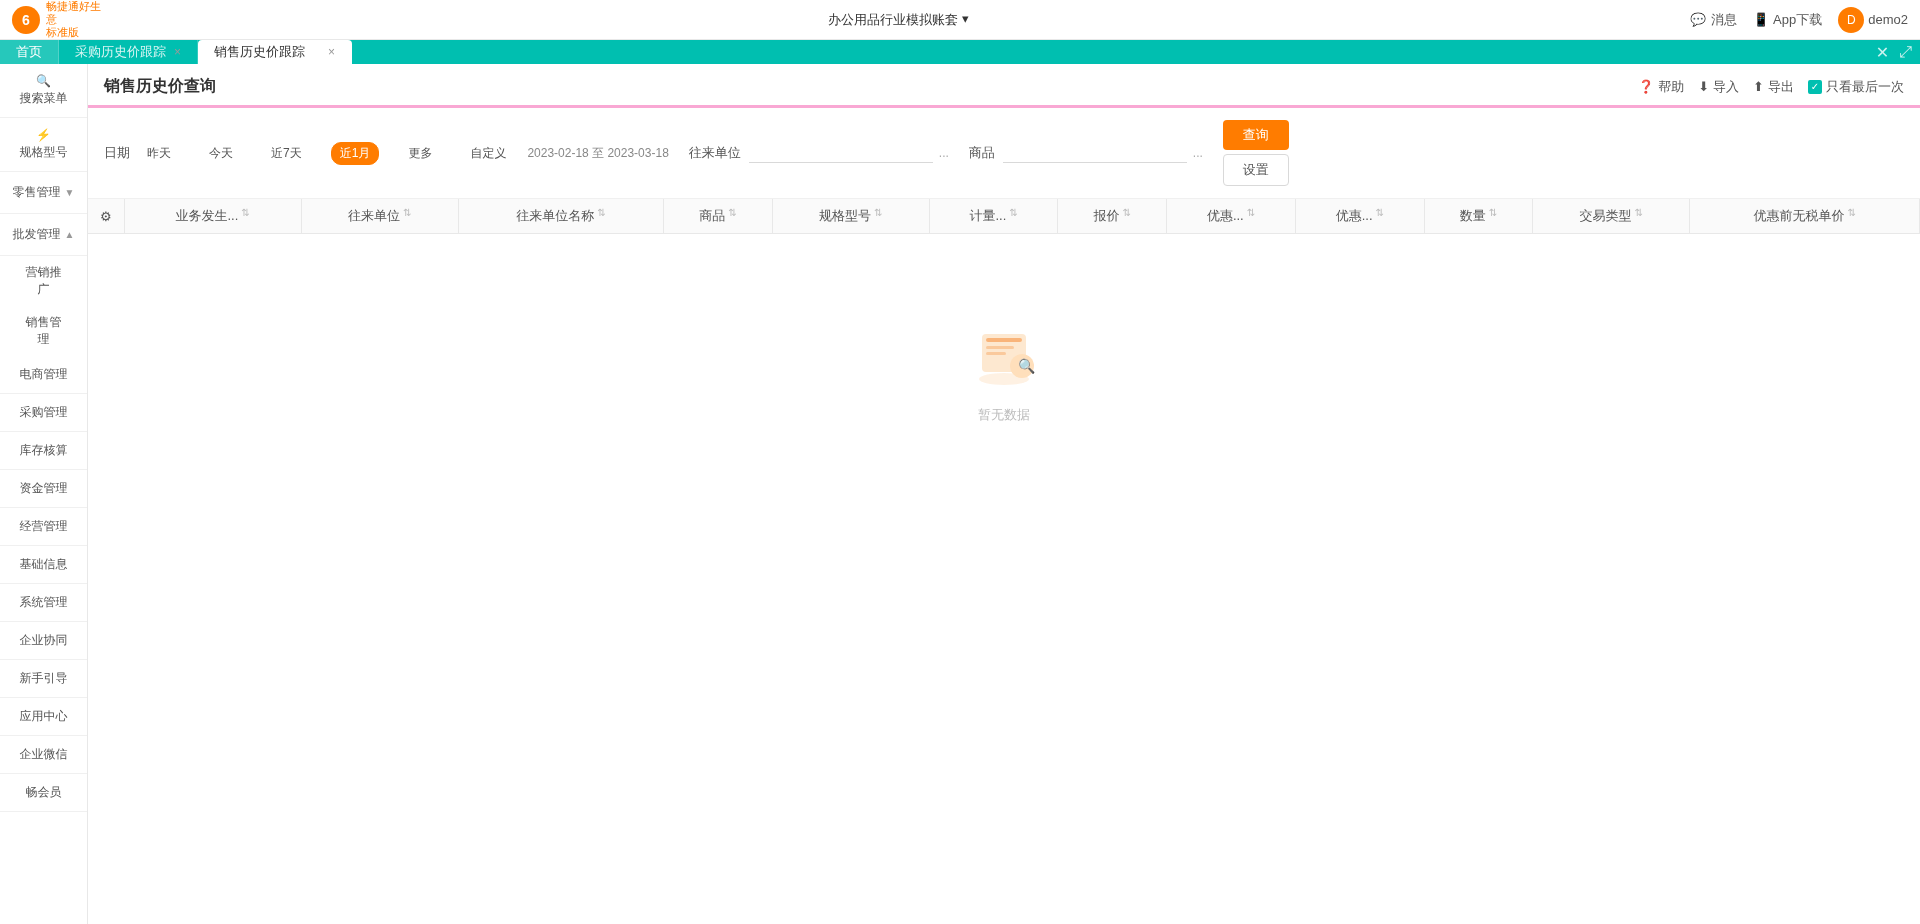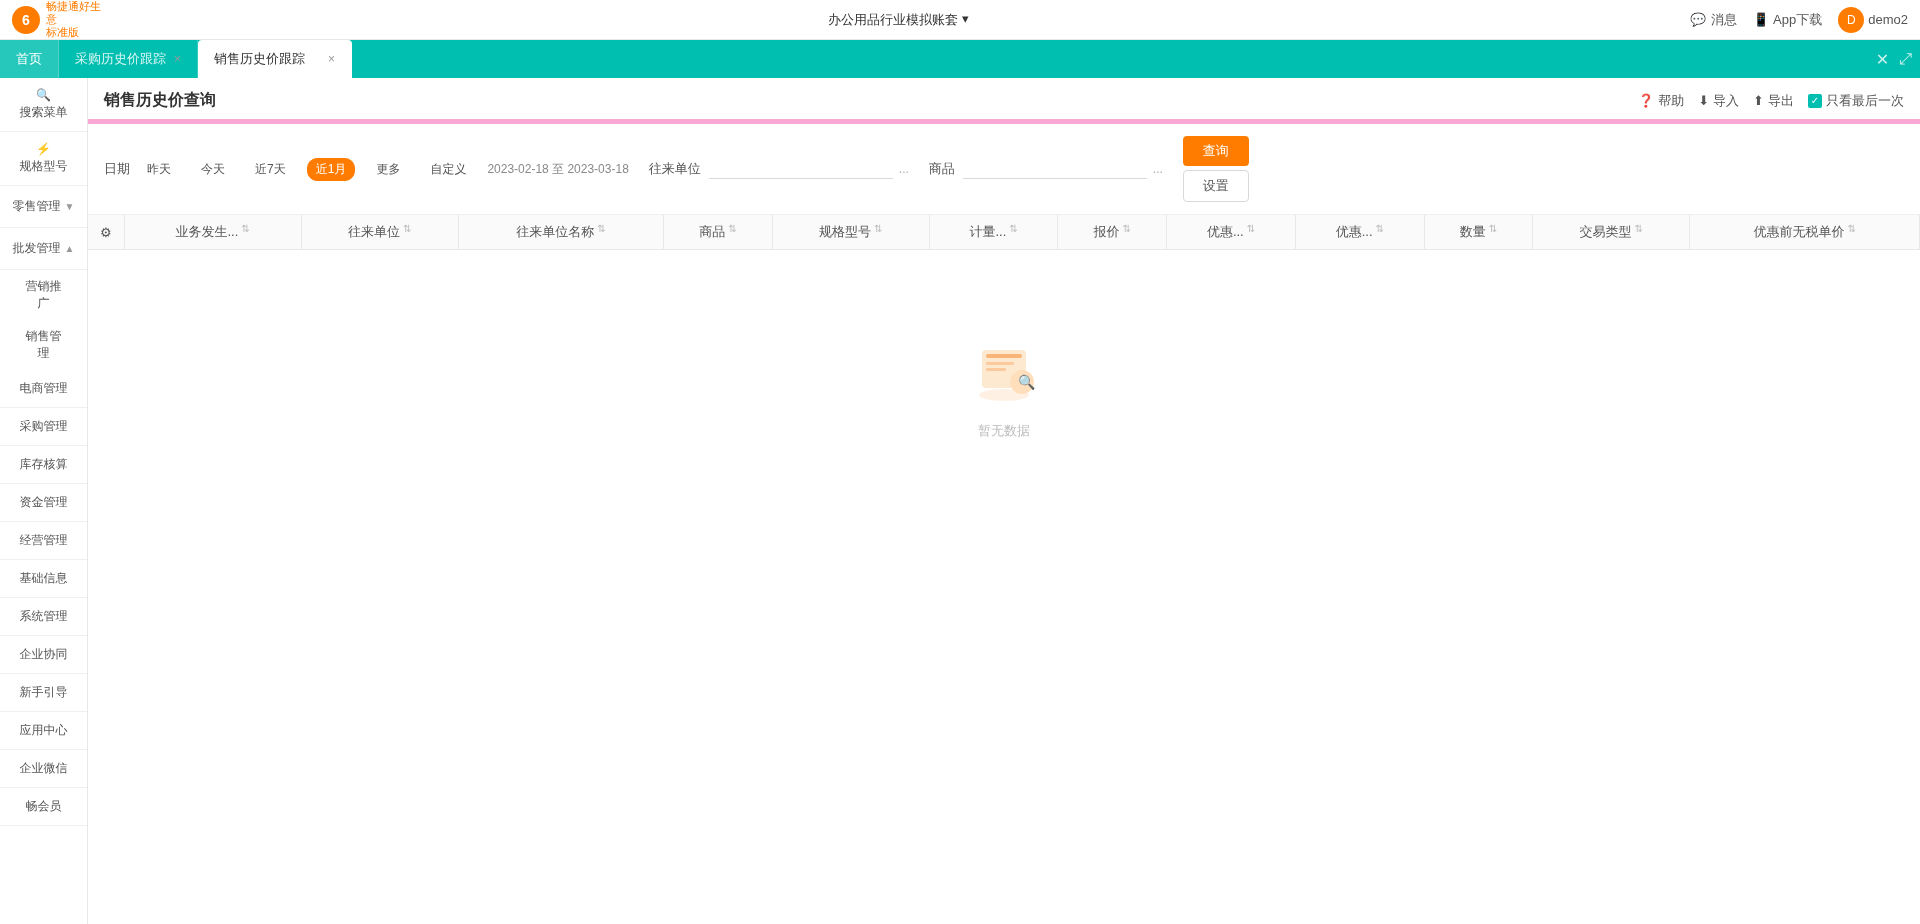--- a/index.html
+++ b/index.html
@@ -21,21 +21,21 @@
     .logo-icon { width: 28px; height: 28px; background: #ff7c00; border-radius: 50%; display: flex; align-items: center; justify-content: center; color: #fff; font-size: 14px; font-weight: bold; flex-shrink: 0; }
     .logo-text { font-size: 11px; color: #ff7c00; line-height: 1.2; max-width: 60px; }
     .topbar-center { display: flex; align-items: center; gap: 6px; color: #666; font-size: 13px; }
     .dropdown-selector { display: flex; gap: 4px; cursor: pointer; color: #333; }
     .topbar-right { display: flex; align-items: center; gap: 16px; color: #555; font-size: 13px; }
     .topbar-right-item { display: flex; align-items: center; gap: 4px; cursor: pointer; }
     .avatar { width: 26px; height: 26px; border-radius: 50%; background: #ff7c00; display: flex; align-items: center; justify-content: center; color: #fff; font-size: 12px; }
 
     
     .tabbar {
-      height: 38px;
+      height: 24px;
       background: #00bfb0;
       display: flex;
       align-items: stretch;
       flex-shrink: 0;
     }
     .tab {
       display: flex;
       align-items: center;
       padding: 0 16px;
       gap: 6px;
@@ -86,21 +86,21 @@
       flex: 1;
       display: flex;
       flex-direction: column;
       overflow: hidden;
       background: #fff;
     }
 
     
     .page-header {
       padding: 12px 16px 8px;
-      border-bottom: 5px solid #f9a8d4;
+      border-bottom: 3px solid #f9a8d4;
       display: flex;
       align-items: center;
       justify-content: space-between;
       flex-shrink: 0;
     }
     .page-title { font-size: 16px; font-weight: 600; color: #333; }
     .page-header-actions { display: flex; align-items: center; gap: 14px; font-size: 13px; color: #555; }
     .header-action { display: flex; align-items: center; gap: 4px; cursor: pointer; }
     .only-last-checkbox { display: flex; align-items: center; gap: 4px; }
     .checkbox-teal { width: 14px; height: 14px; border: 2px solid #00bfb0; border-radius: 2px; background: #00bfb0; display: flex; align-items: center; justify-content: center; }
@@ -111,21 +111,21 @@
       padding: 12px 16px;
       display: flex;
       align-items: center;
       gap: 20px;
       border-bottom: 1px solid #f0f0f0;
       flex-shrink: 0;
       flex-wrap: wrap;
     }
     .filter-group { display: flex; align-items: center; gap: 8px; }
     .filter-label { color: #555; font-size: 13px; white-space: nowrap; }
-    .date-btns { display: flex; align-items: center; gap: 12px; }
+    .date-btns { display: flex; align-items: center; gap: 20px; }
     .date-btn { padding: 2px 8px; border-radius: 3px; cursor: pointer; font-size: 12px; color: #555; border: 1px solid transparent; }
     .date-btn.active { background: #ff7c00; color: #fff; border-radius: 10px; border-color: #ff7c00; }
     .date-range { font-size: 12px; color: #888; margin-left: 4px; }
     .filter-input-group { display: flex; align-items: center; gap: 6px; }
     .filter-input { border: none; border-bottom: 1px solid #d9d9d9; outline: none; padding: 2px 4px; font-size: 13px; min-width: 180px; color: #333; background: transparent; }
     .filter-input-dots { color: #aaa; font-size: 12px; }
     .query-btn {
       padding: 6px 20px;
       background: #ff7c00;
       color: #fff;

